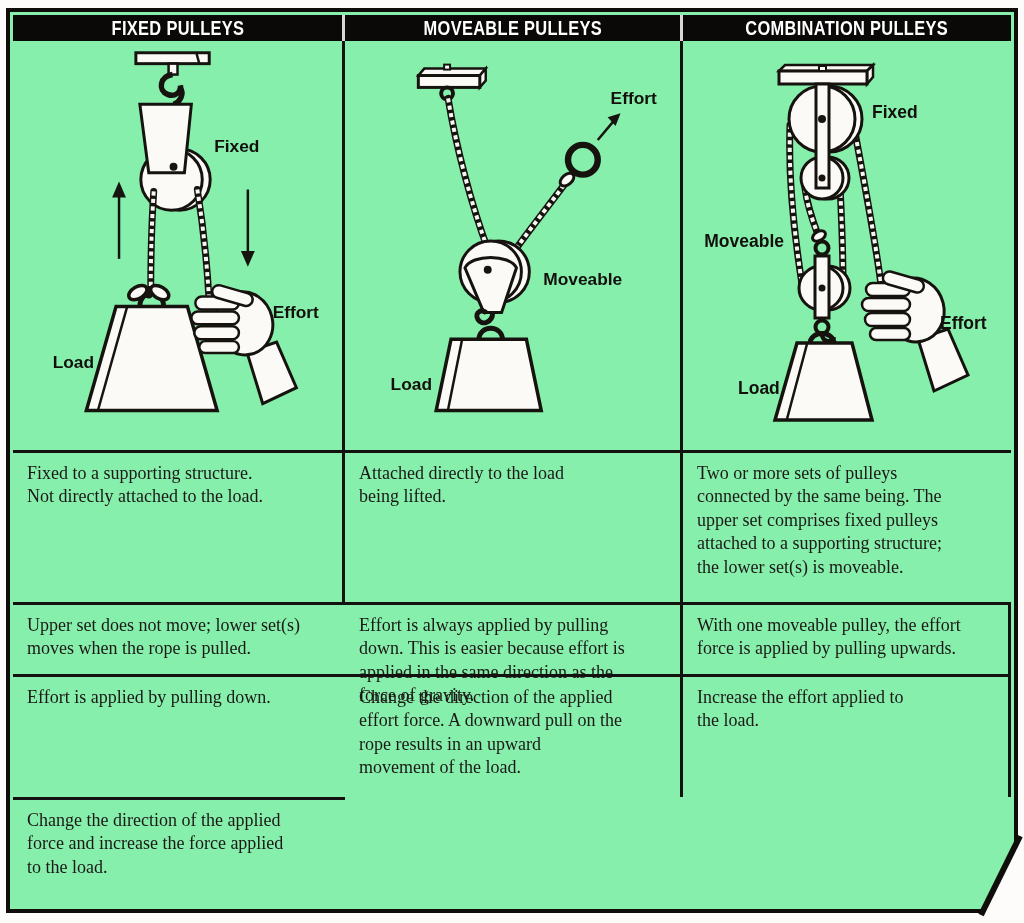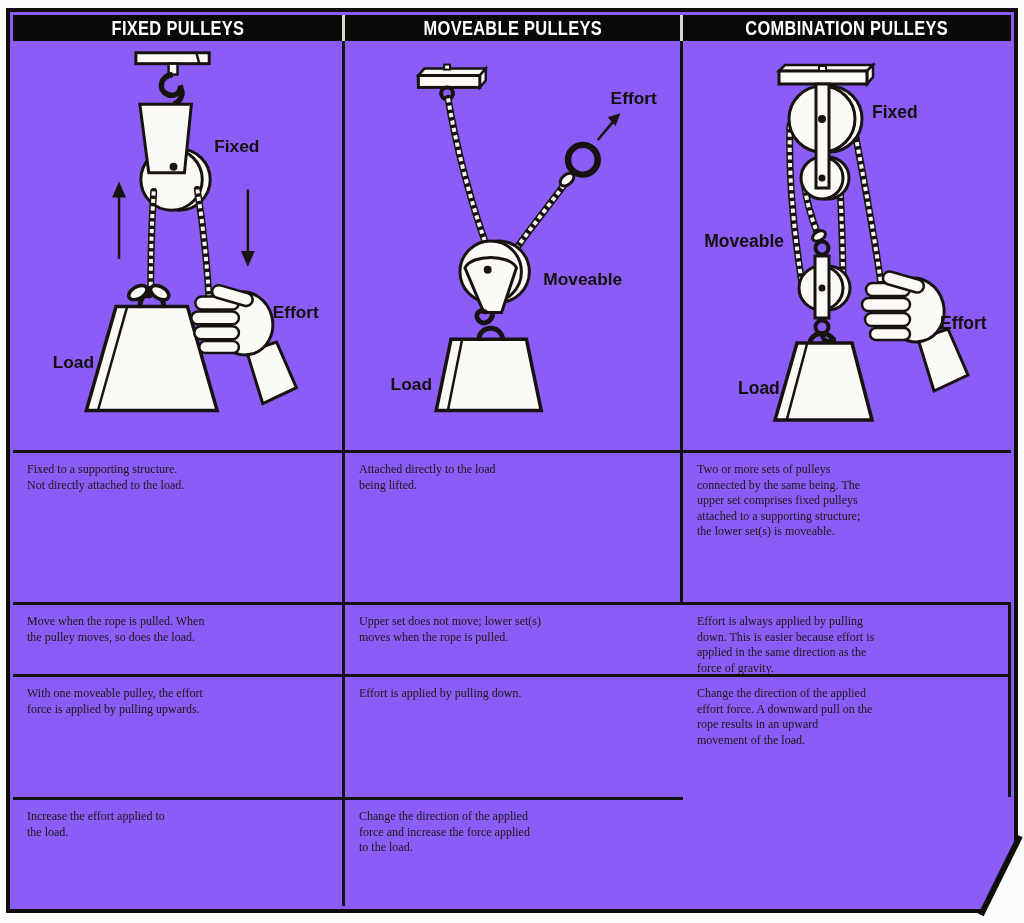--- a/index.html
+++ b/index.html
@@ -10,42 +10,42 @@
     color:#1b1815;
     box-sizing:border-box;
     padding:8px 6px;
   }
   .page{position:relative;width:1012px;height:905px;}
   .table{
     position:relative;
     width:100%;height:100%;
     box-sizing:border-box;
     border:4px solid #0f0d0a;
-    background:#8b5cf6;
+    background:#86efac;
     padding:3px;
     display:grid;
     grid-template-columns:332px 338px 1fr;
     grid-template-rows:26px 409px 152px 72px 123px auto;
   }
   .cell{box-sizing:border-box;min-width:0;}
   .c1,.c2{border-right:3px solid #141210;}
   .hc{
     background:#0a0908;color:#ffffff;
     display:flex;align-items:center;justify-content:center;
     font-family:"Liberation Sans", sans-serif;
     font-weight:bold;font-size:20px;letter-spacing:.4px;
   }
   .hc.c1,.hc.c2{border-right:3px solid #d9d7d3;}
   .hc span{display:inline-block;transform:scaleX(.82);white-space:nowrap;}
   .dcell{overflow:hidden;}
   .dcell svg{display:block;width:100%;height:100%;}
   .tcell{
     border-top:3px solid #141210;
     padding:9px 10px 0 14px;
-    font-size:12px;line-height:1.3;
+    font-size:18px;line-height:1.3;
     white-space:pre-line;
   }
   .b{font-weight:normal;}
   
   svg .ln{stroke:#16130f;fill:#fbfaf7;}
   svg .nf{fill:none;stroke:#16130f;}
   svg .rope{stroke:#17140f;stroke-width:7;fill:none;stroke-linecap:round;}
   svg .ropew{stroke:#f9f7f3;stroke-width:4;fill:none;stroke-dasharray:4.2 3.4;}
   svg .thin{stroke:#17140f;stroke-width:2.5;fill:none;}
   svg .ah{fill:#17140f;stroke:none;}
@@ -212,22 +212,20 @@
     <div class="cell tcell c1"><span>Fixed to a supporting structure.
 Not directly attached to the load.</span></div>
     <div class="cell tcell c2"><span>Attached directly to the load
 being lifted.</span></div>
     <div class="cell tcell c3"><span>Two or more sets of pulleys
 connected by the same being. The
 upper set comprises fixed pulleys
 attached to a supporting structure;
 the lower set(s) is moveable.</span></div>
 
-    <div class="cell tcell c2"><span>Move when the rope is pulled. When
-the pulley moves, so does the load.</span></div>
     <div class="cell tcell c3"><span>Upper set does not move; lower set(s)
 moves when the rope is pulled.</span></div>
 
     <div class="cell tcell c1"><span>Effort is always applied by pulling
 down. This is easier because effort is
 applied in the same direction as the
 force of gravity.</span></div>
     <div class="cell tcell c2"><span>With one moveable pulley, the effort
 force is applied by pulling upwards.</span></div>
     <div class="cell tcell c3"><span>Effort is applied by pulling down.</span></div>

